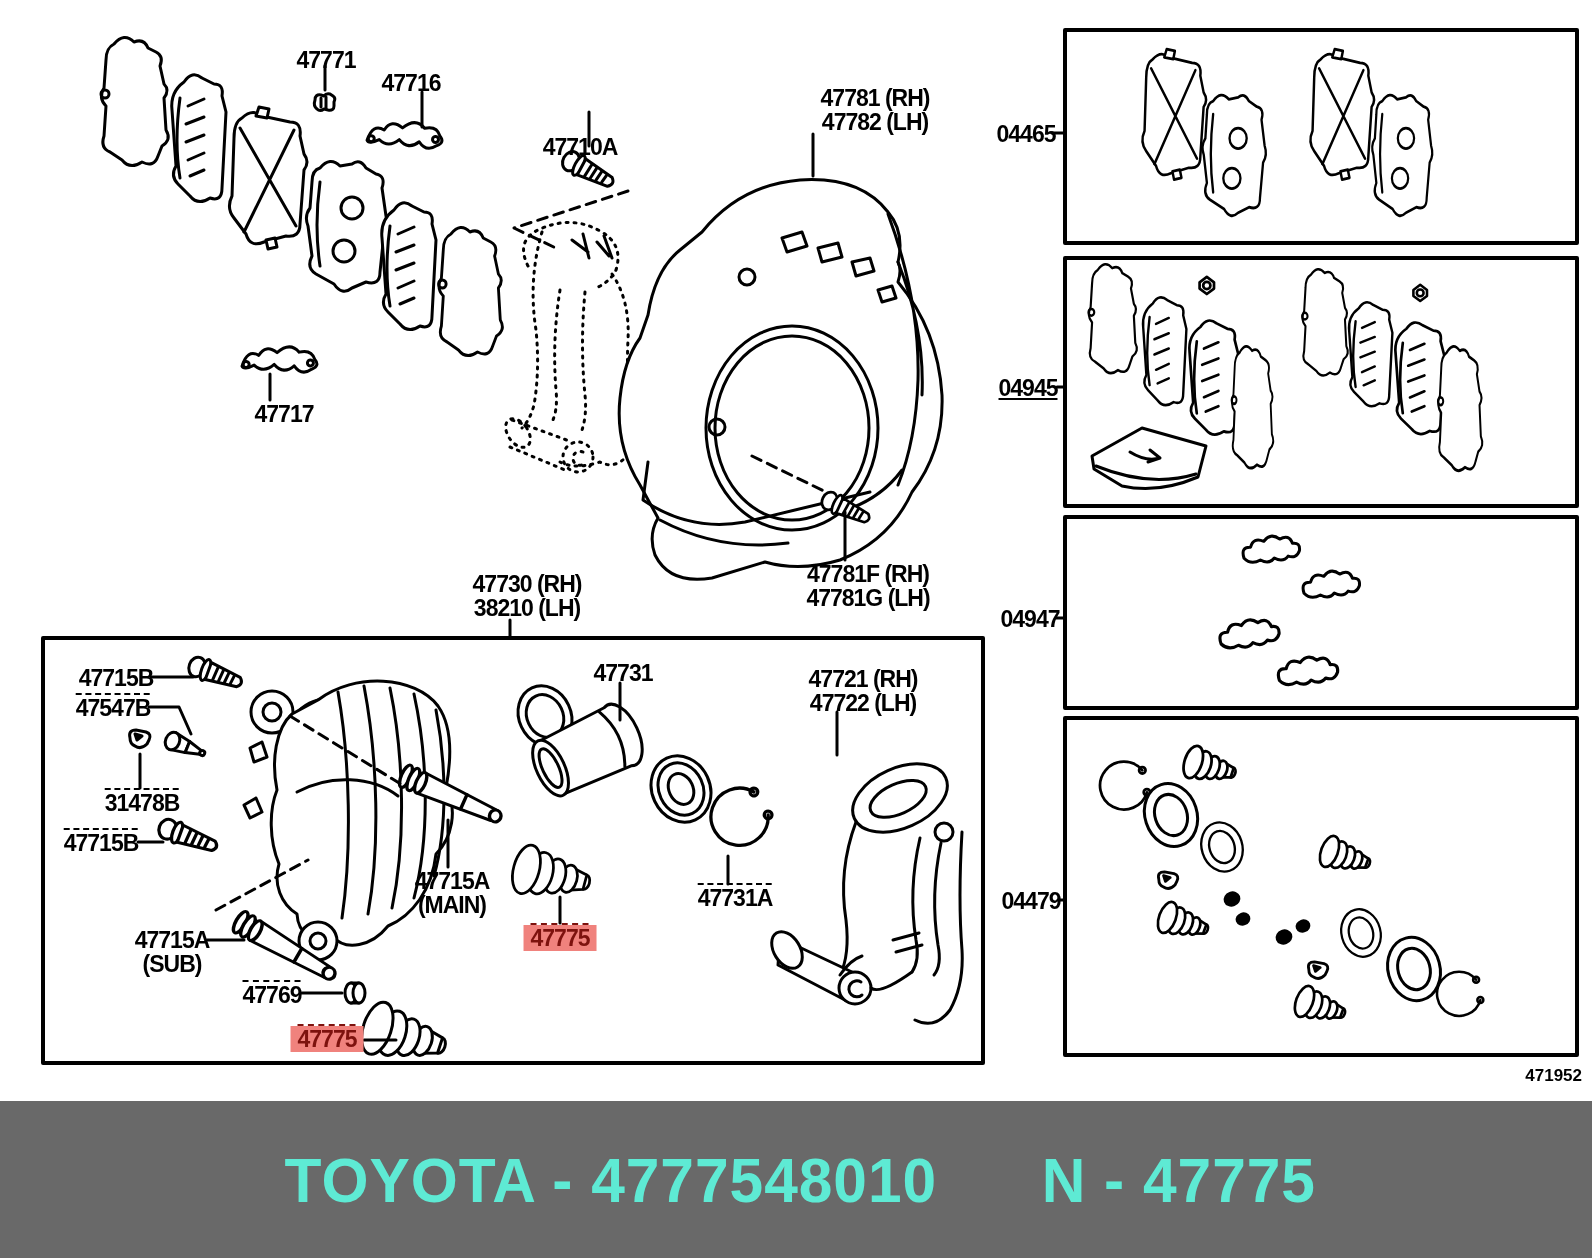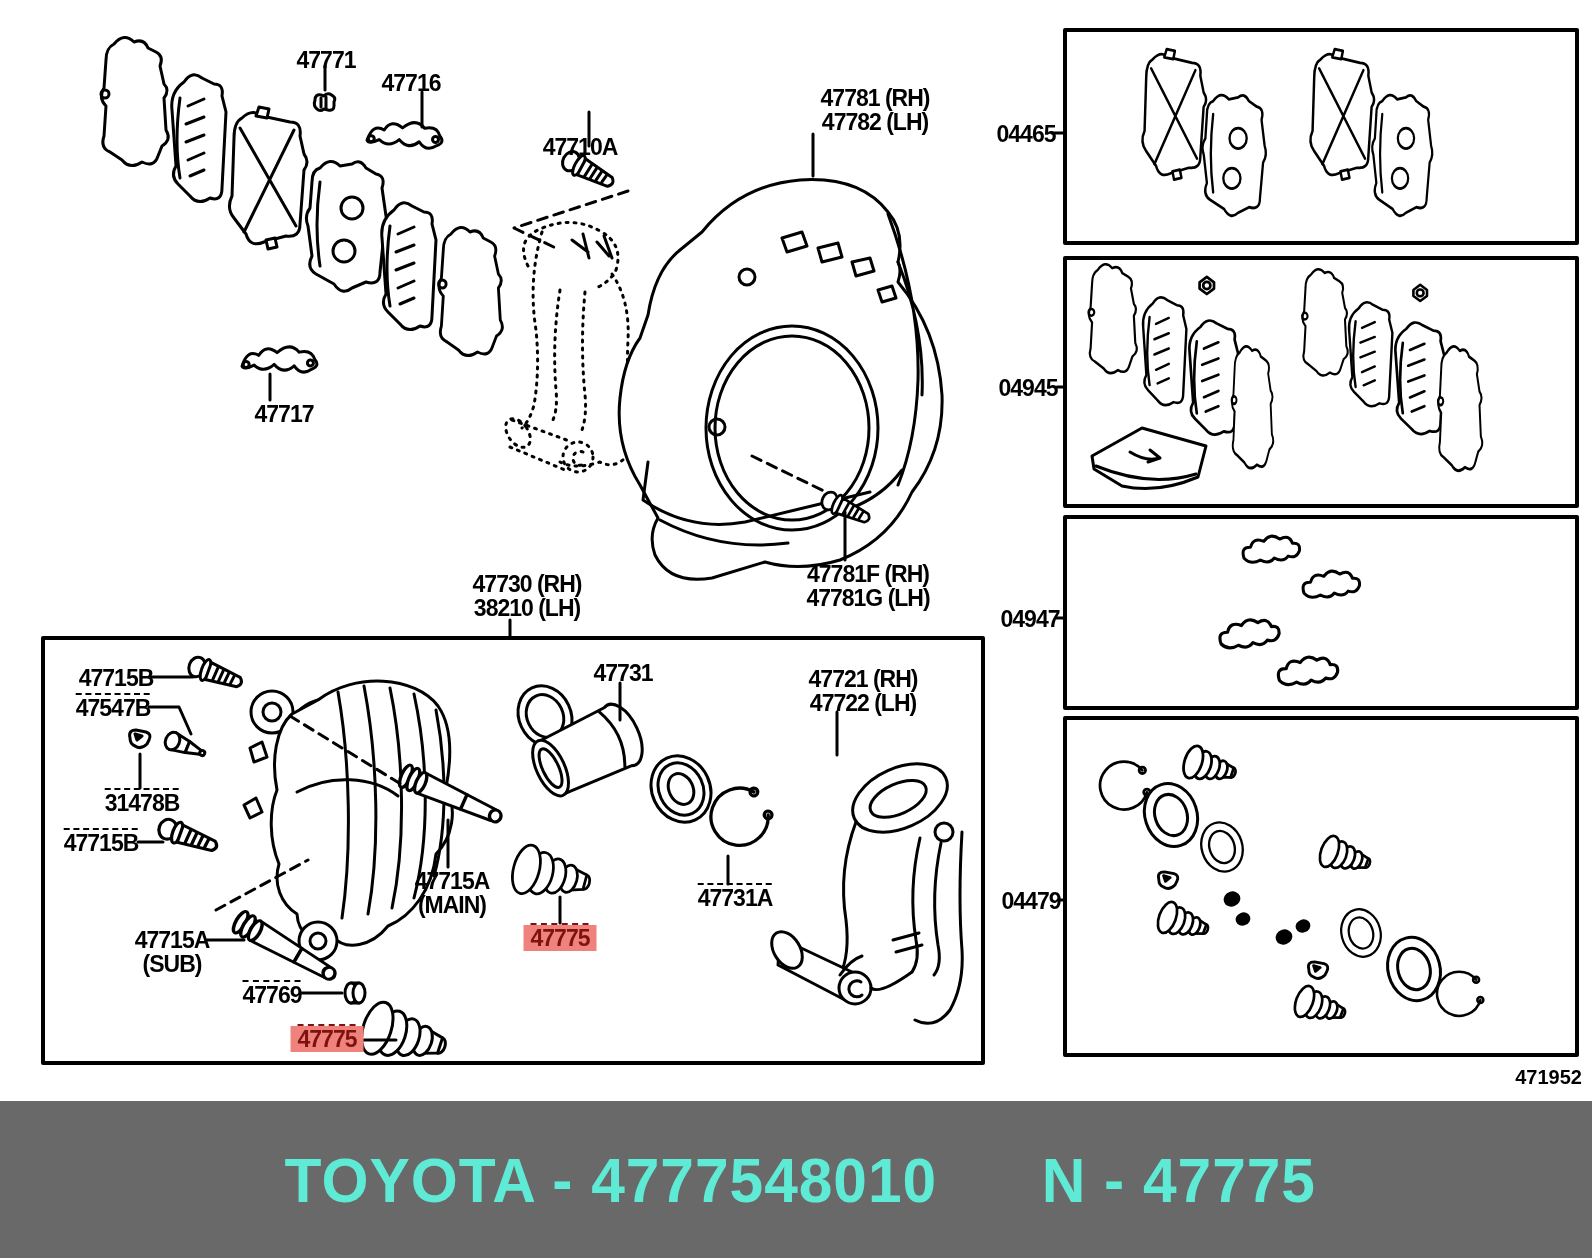--- a/index.html
+++ b/index.html
@@ -18,21 +18,21 @@
     background:var(--hl-bg,#f08080);color:var(--hl-fg,#7d120e);
     padding:1px 7px;
   }
   .callout.overbar .line{
     text-decoration:overline;
     text-decoration-style:dashed;
     text-decoration-thickness:2px;
   }
   #diagram-number{
     position:absolute;top:1066px;right:10px;z-index:2;
-    font-weight:bold;font-size:20px;letter-spacing:0px;color:#000;
+    font-weight:bold;font-size:17px;letter-spacing:0px;color:#000;
   }
   #bottom-banner{
     position:absolute;left:0;bottom:0;width:1592px;height:157px;z-index:3;
     display:flex;align-items:center;justify-content:center;gap:85px;
     background:#696969;color:#fff;
   }
   #bottom-banner span{
     font-size:63px;font-weight:bold;letter-spacing:1px;transform:scaleX(0.96);
     white-space:nowrap;
   }
@@ -376,21 +376,21 @@
     <div class="callout overbar" style="left: 735px; top: 886px;">
       <div class="line">47731A</div>
     </div>
     <div class="callout" style="left: 863px; top: 667px;">
       <div class="line">47721 (RH)</div>
       <div class="line">47722 (LH)</div>
     </div>
     <div class="callout" style="left: 1026px; top: 122px;">
       <div class="line">04465</div>
     </div>
-    <div class="callout" style="left: 1028px; top: 376px;">
+    <div class="callout" style="left: 1028px; top: 376px; text-decoration: underline;">
       <div class="line">04945</div>
     </div>
     <div class="callout" style="left: 1030px; top: 607px;">
       <div class="line">04947</div>
     </div>
     <div class="callout" style="left: 1031px; top: 889px;">
       <div class="line">04479</div>
     </div>
   </div>
 

